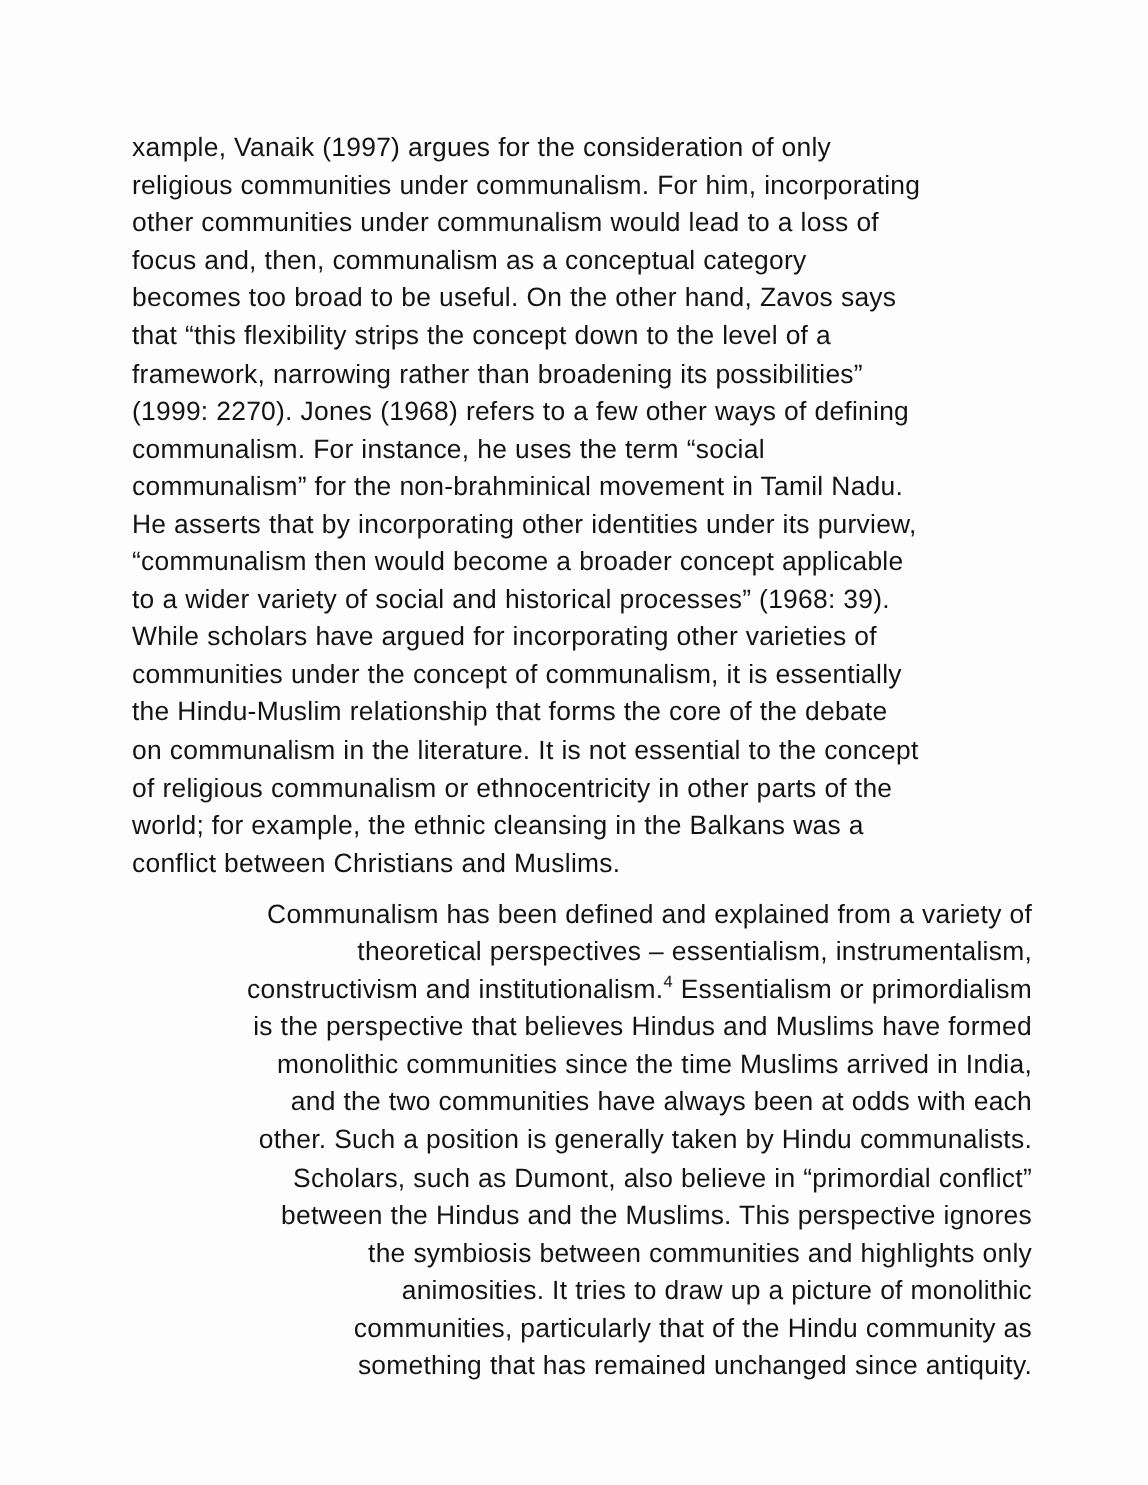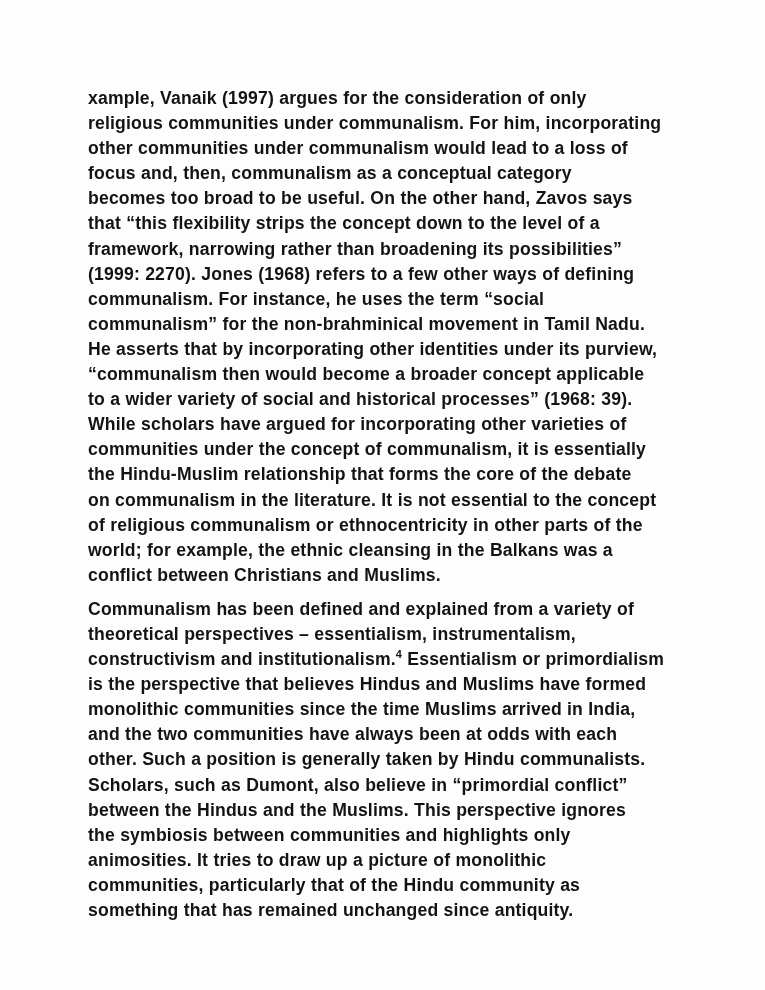--- a/index.html
+++ b/index.html
@@ -20,38 +20,38 @@
     background: #fdfdfd;
     overflow: hidden;
     box-sizing: border-box;
   }
 
   .text-column {
     position: absolute;
     left: 88px;
     top: 86px;
     width: 600px;
-    font-weight: bold;
   }
 
   .para {
     margin: 0 0 9px 0;
     padding: 0;
     font-size: 17.6px;
     line-height: 25.1px;
     color: #131313;
     letter-spacing: 0.01em;
     word-spacing: 0.01em;
     text-align: left;
     white-space: pre-wrap;
     -webkit-font-smoothing: antialiased;
   }
 
   .para:last-child {
     margin-bottom: 0;
+    text-align: right;
   }
 
   
   .line {
     display: block;
     white-space: pre;
   }
 
   sup.fn {
     font-size: 0.62em;

